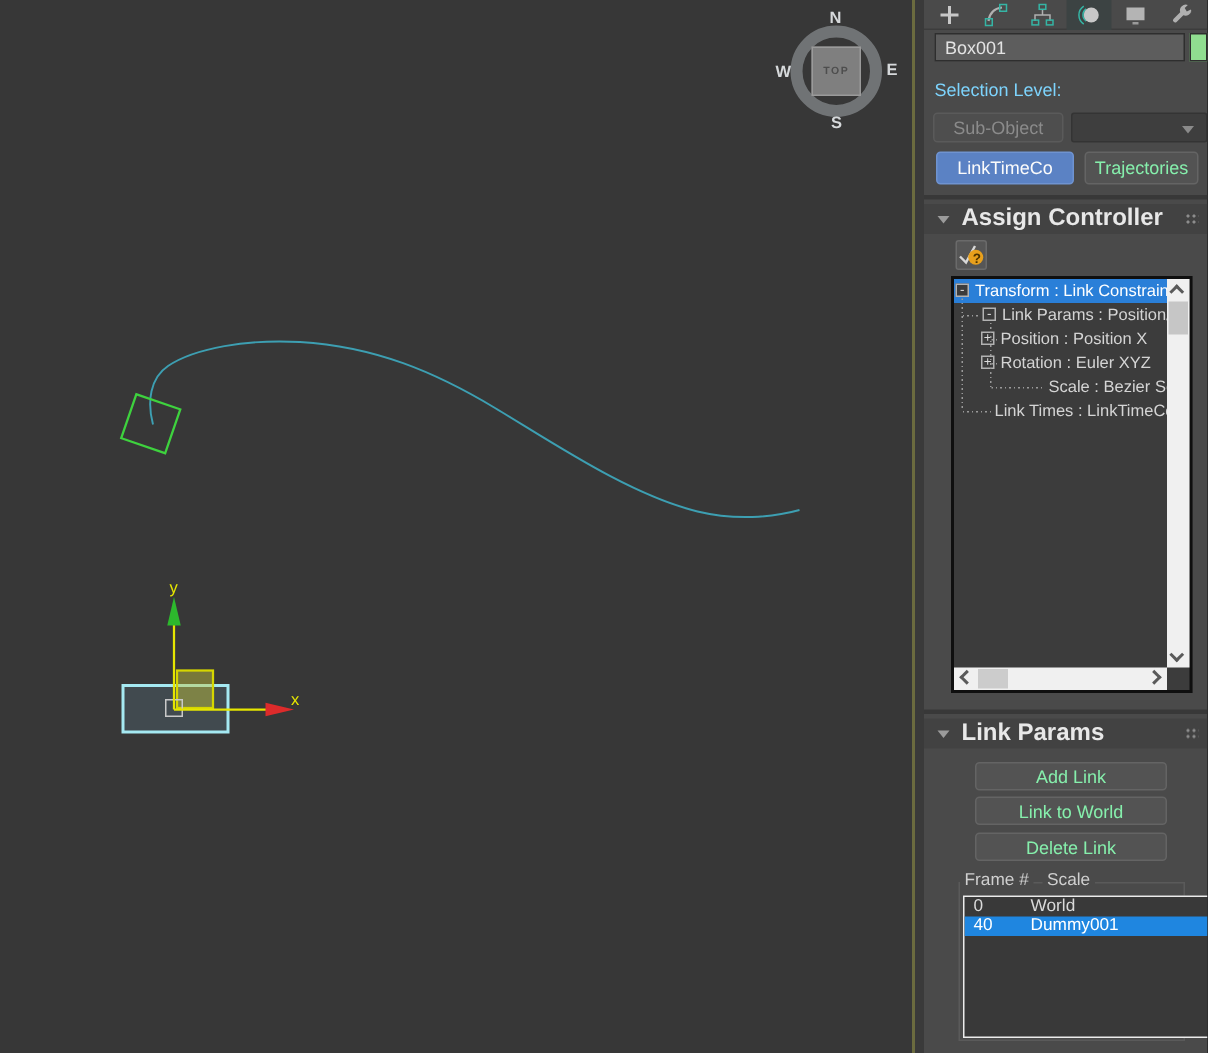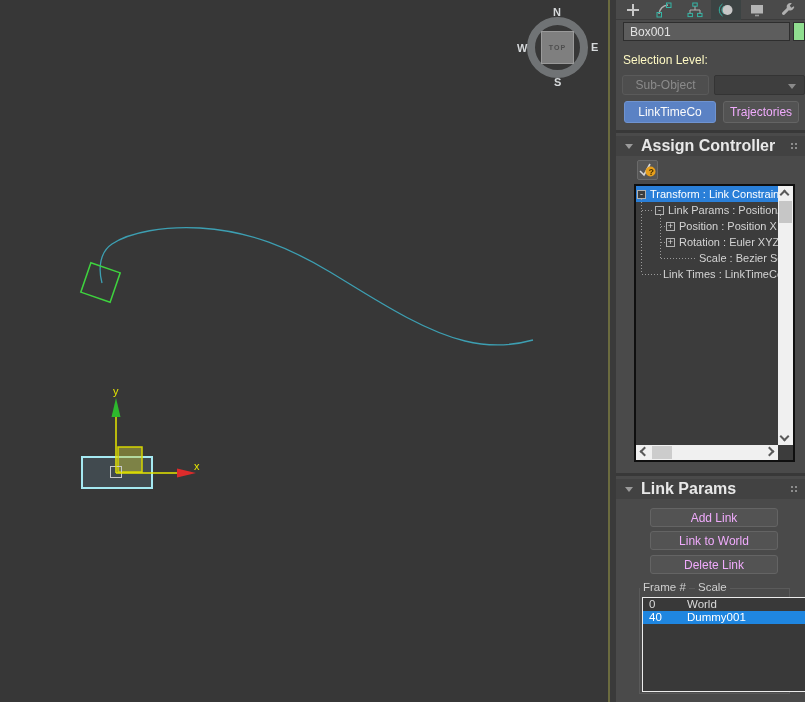--- a/index.html
+++ b/index.html
@@ -28,24 +28,24 @@
   .panel{position:absolute;left:616px;top:0;width:189px;height:702px;background:var(--panel_bg,#4a4a4a);}
   .ptoolbar{position:absolute;left:0;top:0;width:189px;height:20px;border-bottom:1px solid #3c3c3c;}
   .ptab{position:absolute;top:0;width:30px;height:20px;display:flex;align-items:center;justify-content:center;}
   .ptab.active{background:#3c4343;}
 
   .namefield{position:absolute;left:7px;top:22px;width:167px;height:19px;background:#5d5d5d;
              border:1px solid #2e2e2e;color:#e3e3e3;font-size:12px;padding:0 6px;
              font-family:"Liberation Sans",sans-serif;}
   .swatch{position:absolute;left:177px;top:22px;width:12px;height:19px;background:var(--swatch_green,#90de90);
           border:1px solid #2e2e2e;}
-  .sellabel{position:absolute;left:7px;top:53px;font-size:12px;color:#fef9c3;}
+  .sellabel{position:absolute;left:7px;top:53px;font-size:12px;color:#7dd3fc;}
 
   .btn{position:absolute;border-radius:3px;background:#535353;border:1px solid #646464;
-       color:#f0abfc;font-size:12px;display:flex;align-items:center;justify-content:center;cursor:default;}
+       color:#86efac;font-size:12px;display:flex;align-items:center;justify-content:center;cursor:default;}
   .btn.disabled{background:#4e4e4e;border-color:#5a5a5a;color:#8b8b8b;}
   .btn.primary{background:var(--param_btn,#5b82c4);border-color:#6f93d0;color:#fbfbfb;}
 
   .subobj{left:6px;top:75px;width:87px;height:20px;}
   .drop{position:absolute;left:98px;top:75px;width:91px;height:20px;background:#3e3e3e;
         border:1px solid #343434;border-radius:2px;}
   .drop .arr{position:absolute;right:8px;top:8px;width:0;height:0;border-left:4px solid transparent;
              border-right:4px solid transparent;border-top:5px solid #8a8a8a;}
   .params{left:8px;top:101px;width:92px;height:22px;}
   .trajs{left:107px;top:101px;width:76px;height:22px;}
@@ -64,21 +64,21 @@
              border:1px solid #6a6a6a;border-radius:2px;}
 
   
   .tree{position:absolute;left:18px;top:184px;width:161px;height:278px;background:#3c3c3c;
         border:2px solid #0f0f0f;}
   .tree-rows{position:absolute;left:0;top:0;right:15px;}
   .trow{height:16px;line-height:16px;font-size:11px;white-space:nowrap;overflow:hidden;color:#d4d4d4;}
   .trow.sel{background:var(--accent_blue,#2a7fd8);color:#ffffff;}
   .tog{display:inline-block;width:9px;height:9px;line-height:7px;font-size:9px;text-align:center;
        border:1px solid #b2b2b2;background:#3c3c3c;color:#dcdcdc;margin-right:4px;vertical-align:1px;}
-  .r1{padding-left:1px;} .r2{padding-left:19px;} .r3,.r4{padding-left:30px;}
+  .r1{padding-left:1px;} .r2{padding-left:19px;} .r3,.r4{padding-left:18px;}
   .r5{padding-left:63px;} .r6{padding-left:27px;}
   .guide{position:absolute;pointer-events:none;}
   .gv{width:1px;background:repeating-linear-gradient(to bottom,#9a9a9a 0 1px,transparent 1px 3px);}
   .gh{height:1px;background:repeating-linear-gradient(to right,#9a9a9a 0 1px,transparent 1px 3px);}
 
   
   .vsb{position:absolute;top:0;right:0;width:15px;bottom:15px;background:#f0f0f0;}
   .hsb{position:absolute;left:0;right:15px;bottom:0;height:15px;background:#f0f0f0;}
   .chev{position:absolute;width:7px;height:7px;border-right:2px solid #5a5a5a;border-bottom:2px solid #5a5a5a;}
   .chev.up{left:3px;top:5px;transform:rotate(-135deg);}

